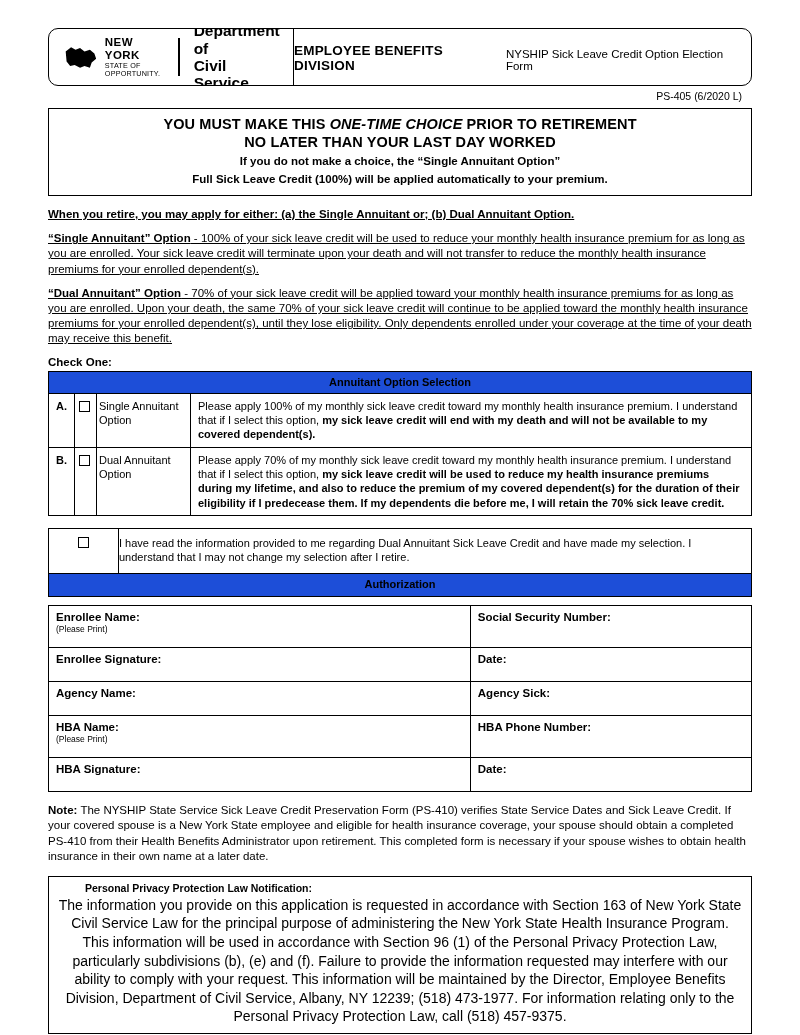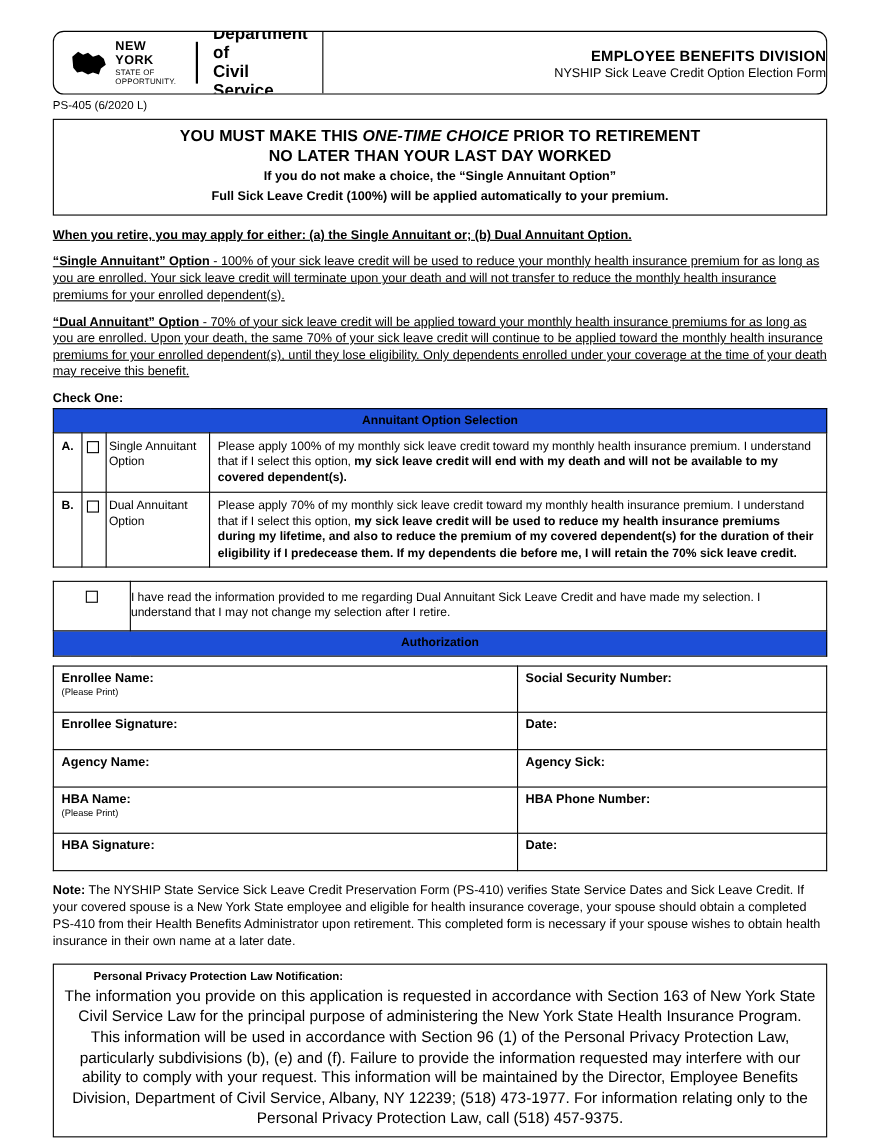--- a/index.html
+++ b/index.html
@@ -61,35 +61,36 @@
     margin: 0 6px;
   }
   .dept {
     font-size: 15.5px;
     font-weight: bold;
     line-height: 1.12;
   }
   .header-right {
     flex: 1;
     display: flex;
-    flex-direction: column;
+    flex-direction: row;
     justify-content: center;
-    align-items: flex-end;
+    align-items: center;
     padding-top: 2px;
   }
   .header-right .t1 {
     font-size: 13.5px;
     font-weight: bold;
     letter-spacing: .2px;
   }
   .header-right .t2 {
     font-size: 11.5px;
     margin-top: 3px;
   }
   .formno {
+    text-align: right;
     font-size: 10.5px;
     margin-top: 4px;
     padding-right: 10px;
   }
 
   
   .notice {
     border: 1.5px solid #000;
     margin-top: 6px;
     padding: 6px 10px 8px 10px;

